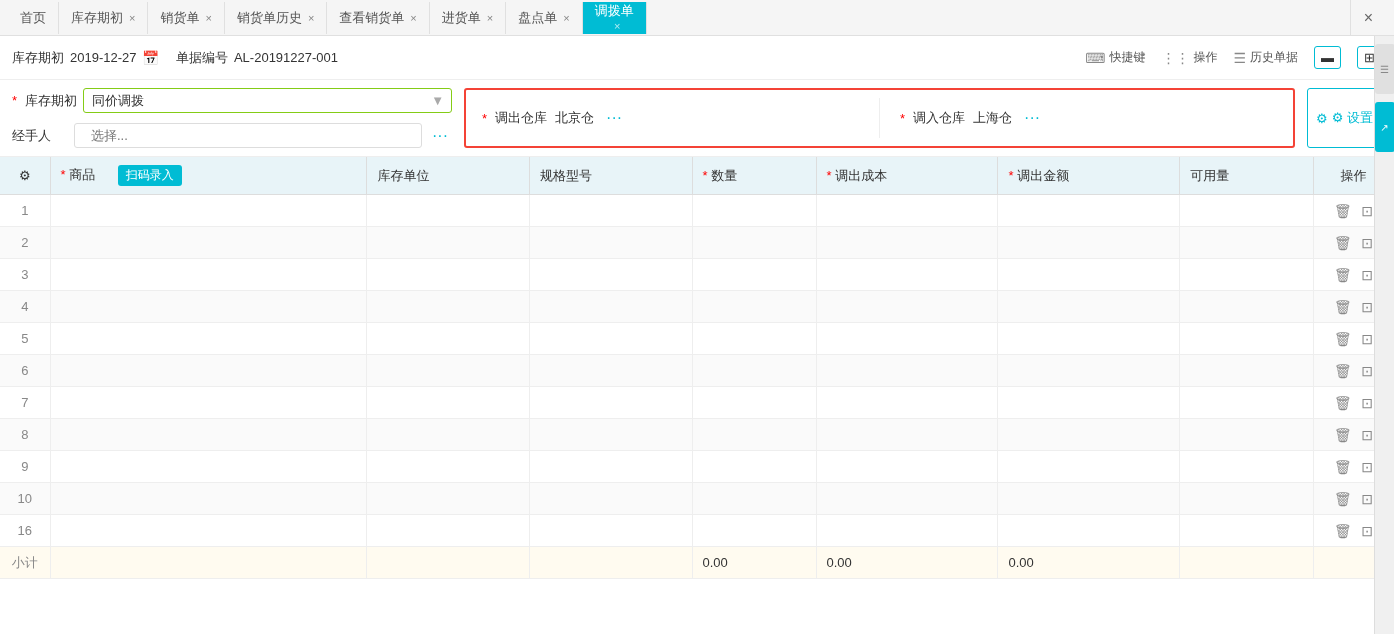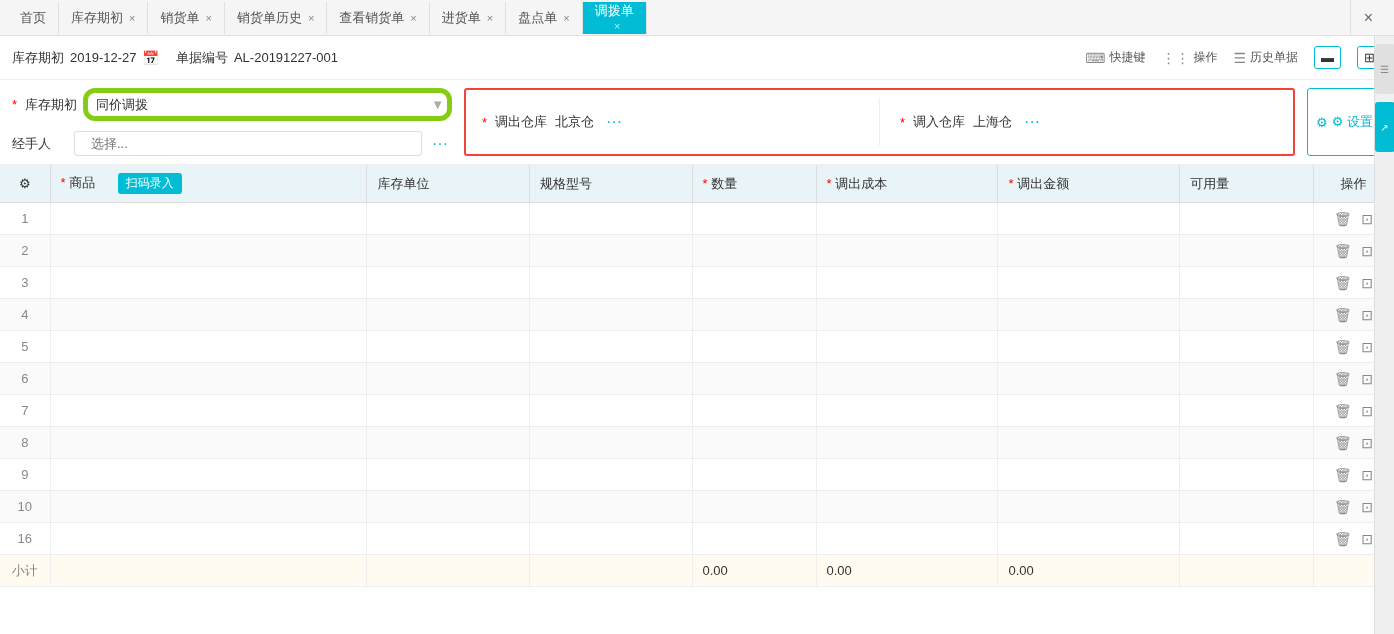--- a/index.html
+++ b/index.html
@@ -133,22 +133,22 @@
     .form-field .field-label { color: #333; white-space: nowrap; }
     .select-wrapper {
       flex: 1;
       position: relative;
       display: flex;
       align-items: center;
     }
     .select-wrapper select {
       width: 100%;
       padding: 4px 8px;
-      border: 5px solid #84cc16;
-      border-radius: 12px;
+      border: 1px solid #84cc16;
+      border-radius: 3px;
       font-size: 13px;
       appearance: none;
       background: #fff;
       cursor: pointer;
       color: #333;
     }
     .select-arrow {
       position: absolute;
       right: 8px;
       pointer-events: none;

